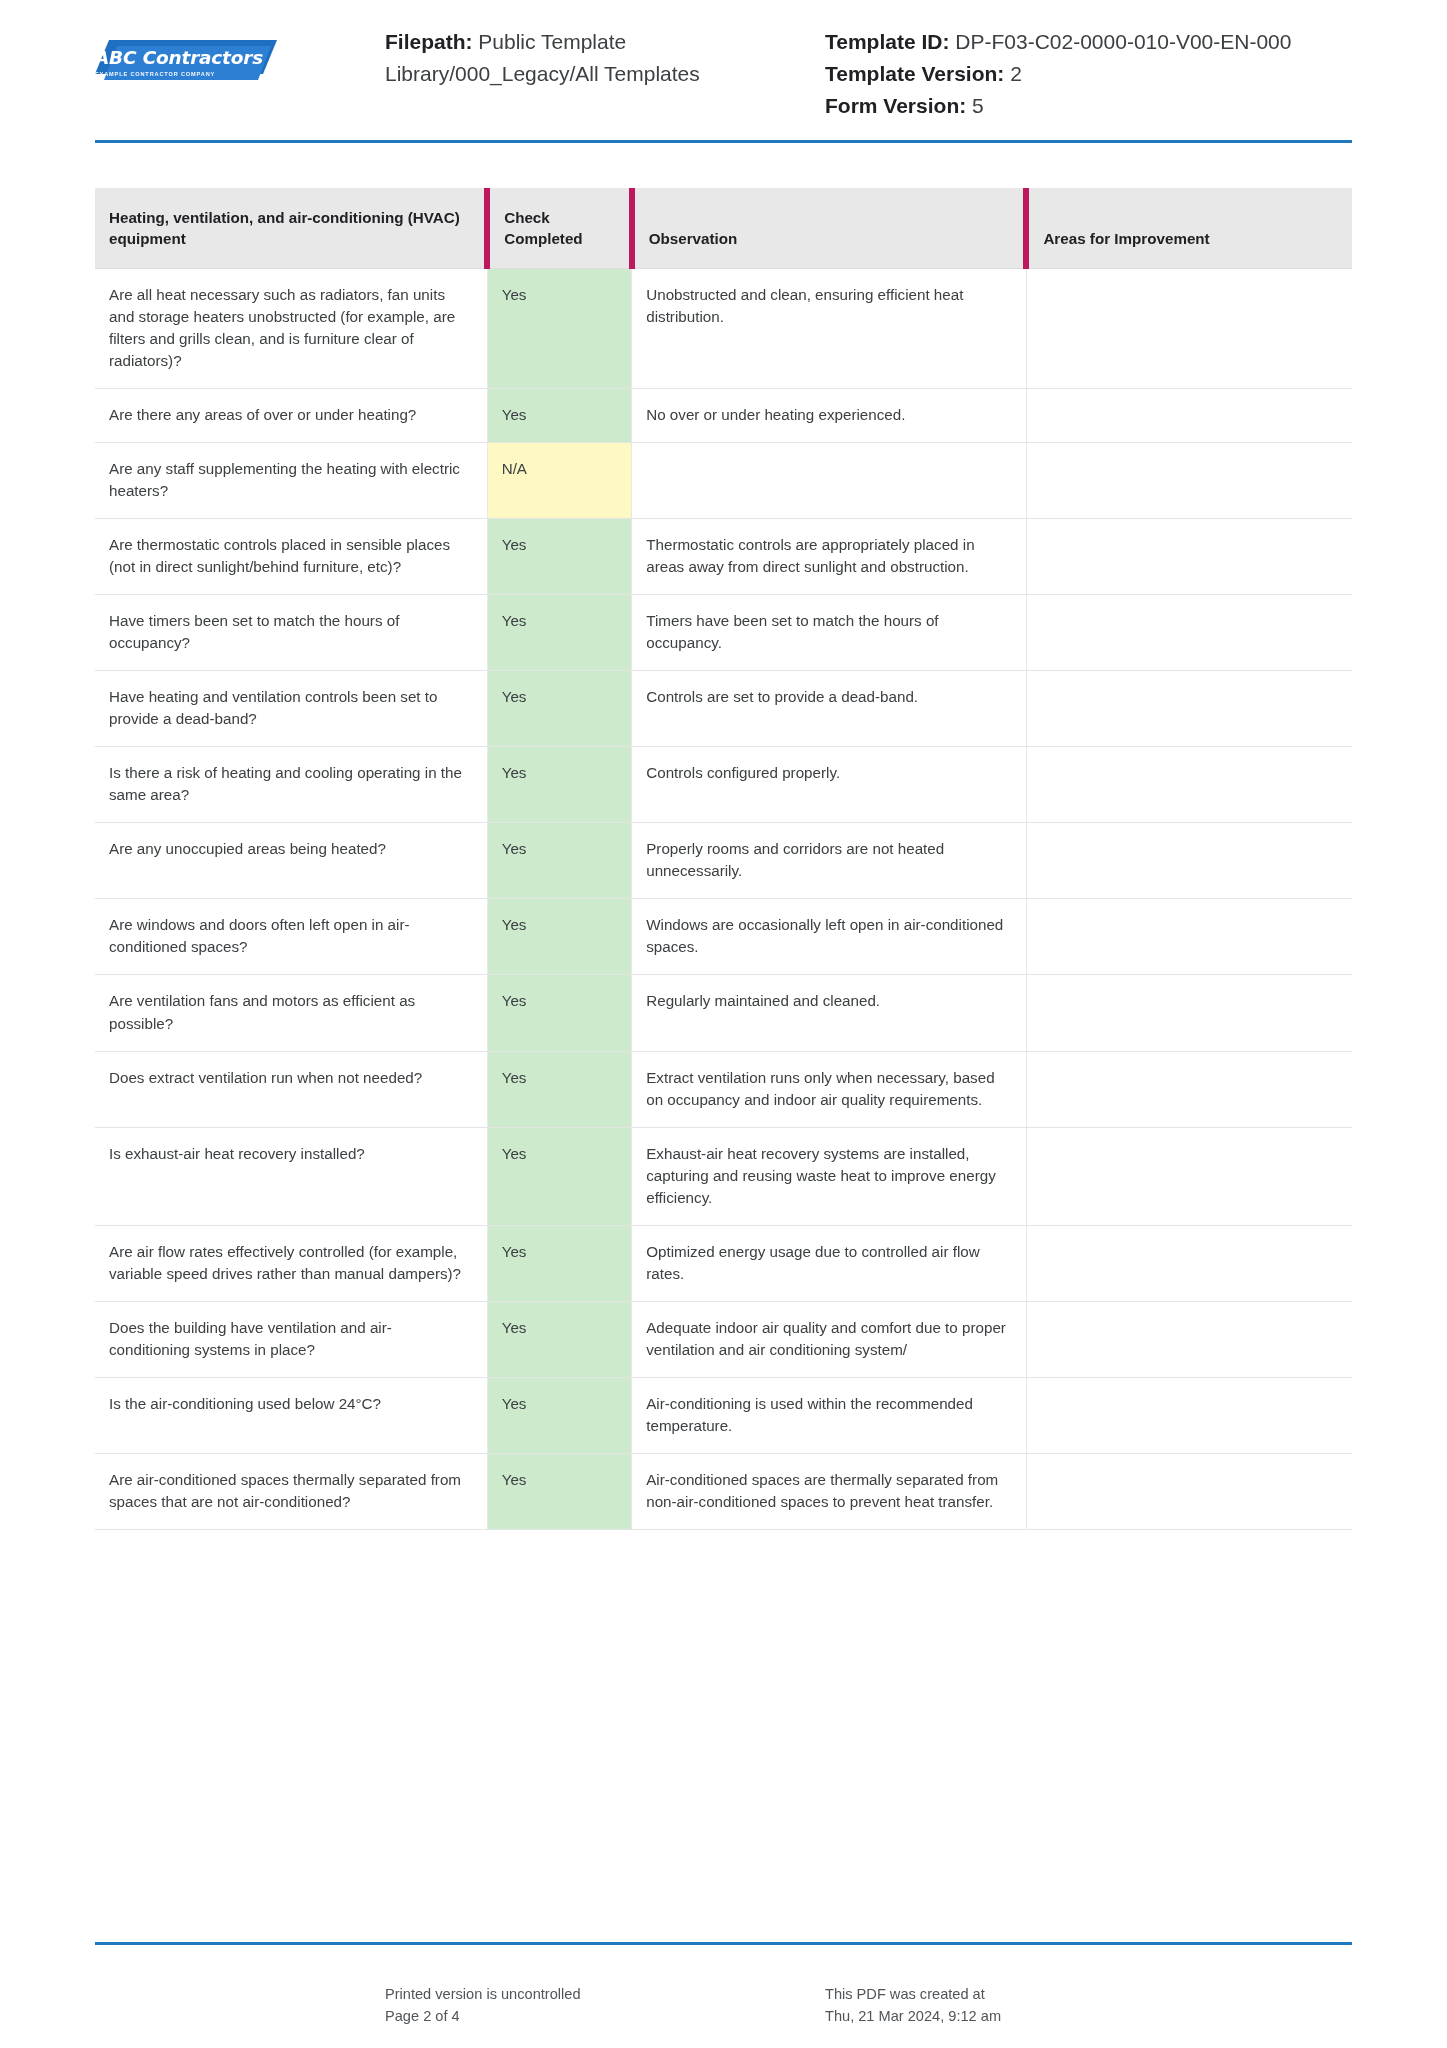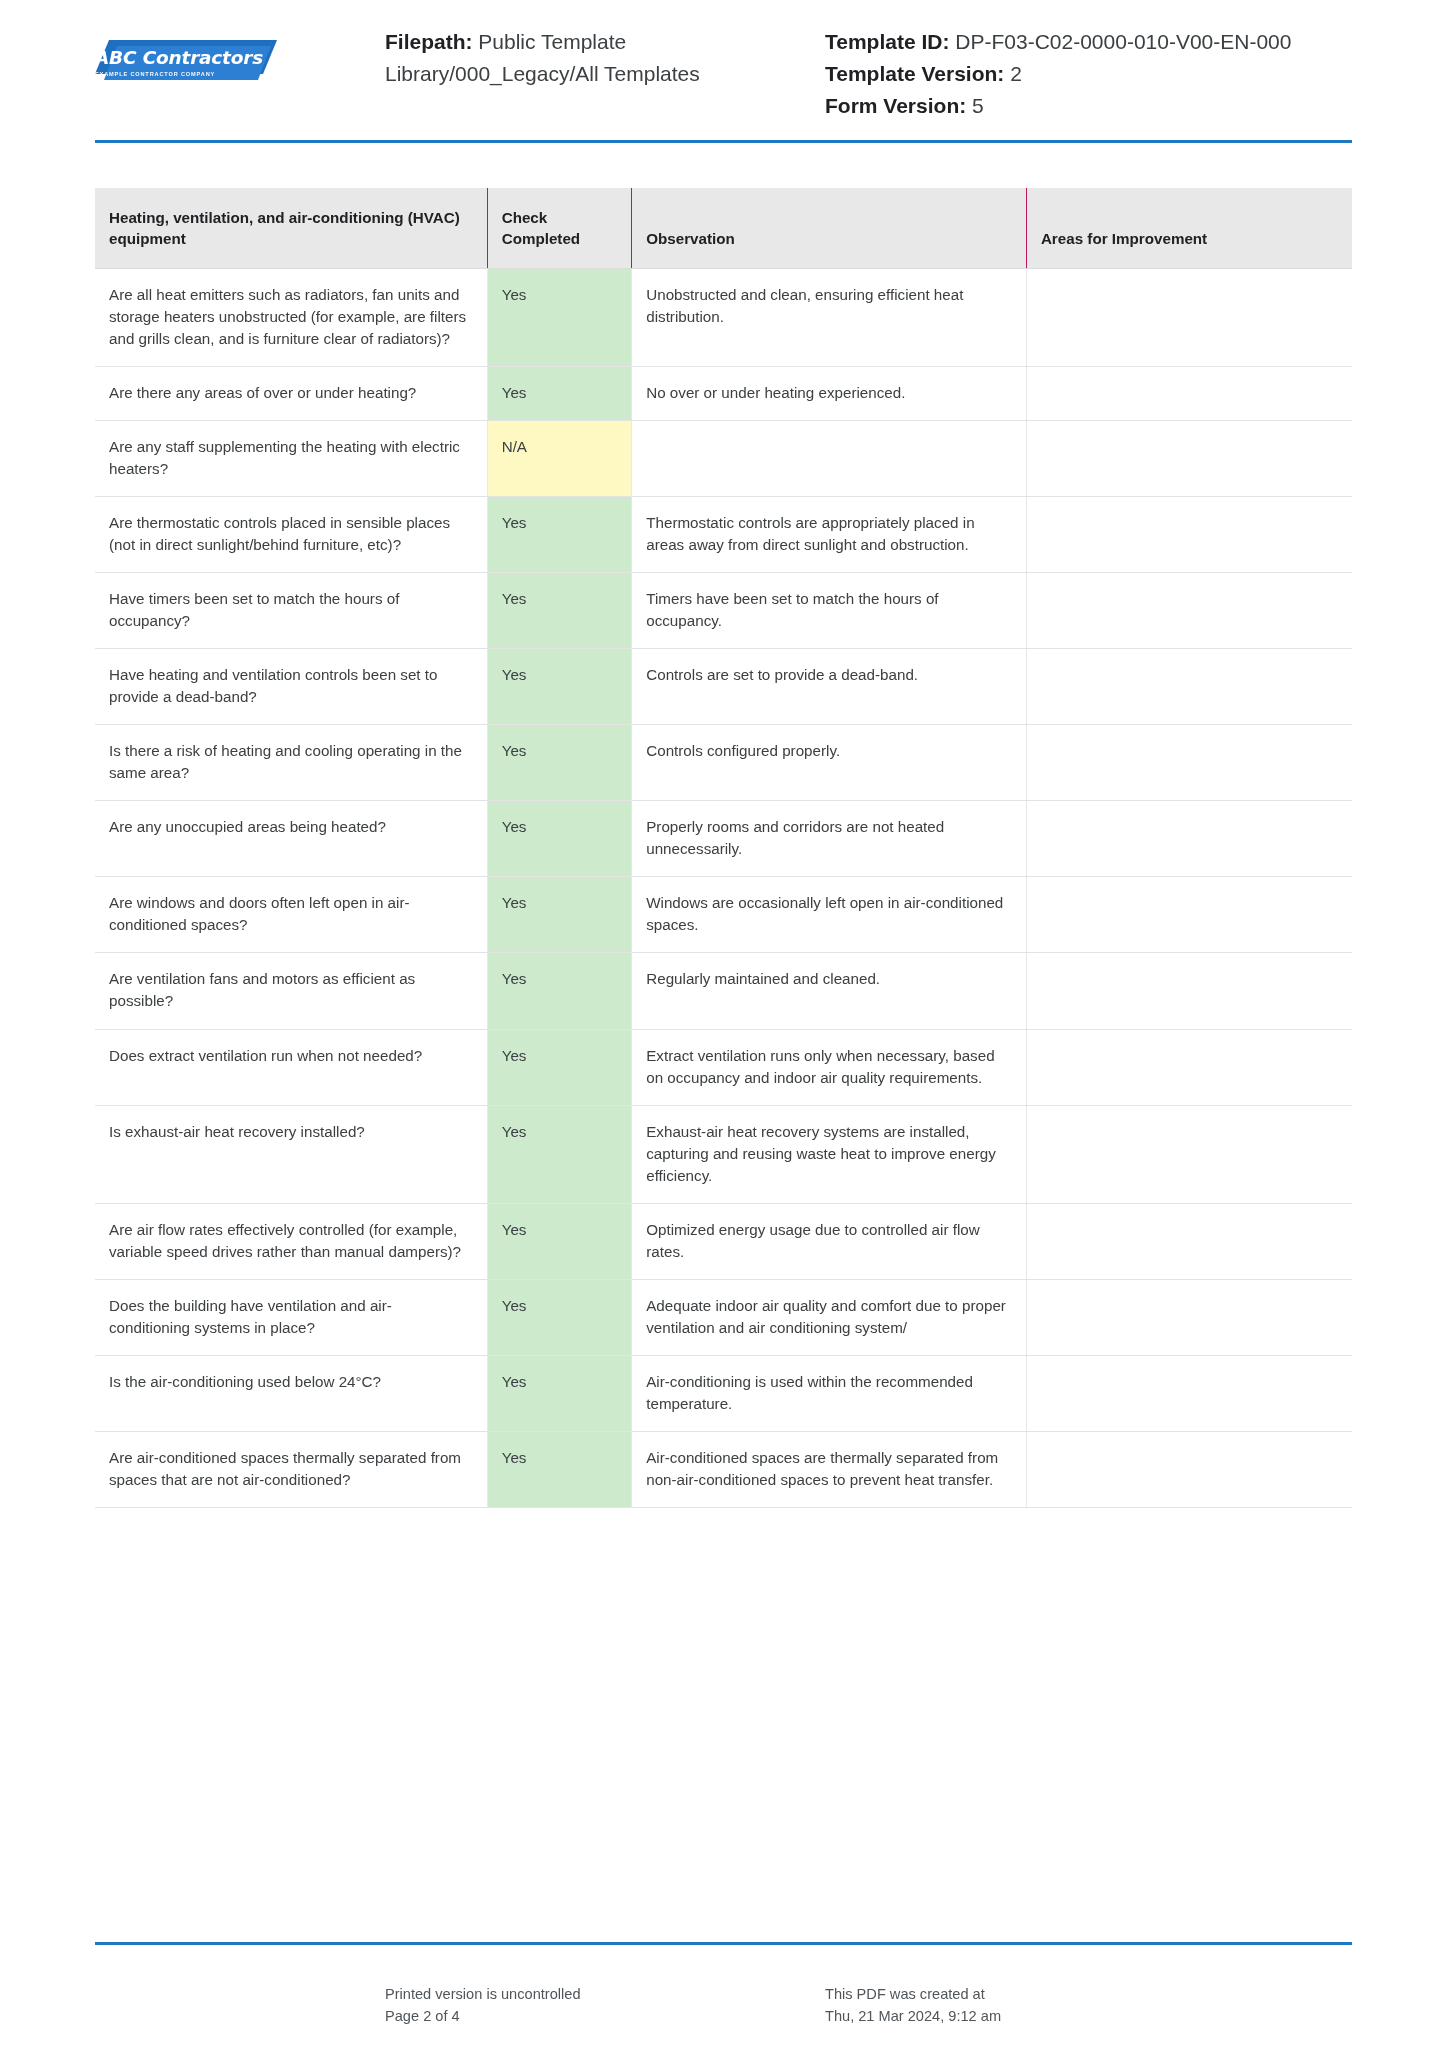--- a/index.html
+++ b/index.html
@@ -109,21 +109,21 @@
   table.checklist col.c-improve   { width: 25.9%; }
 
   table.checklist thead th {
     background: #e8e8e8;
     color: #202124;
     font-weight: bold;
     text-align: left;
     vertical-align: bottom;
     padding: 19px 14px 18px 14px;
     line-height: 1.42;
-    border-right: 1px solid #be185d;
+    border-right: 6px solid #be185d;
     border-bottom: 1px solid #dcdcdc;
   }
   table.checklist thead th:last-child { border-right: none; }
 
   table.checklist tbody td {
     vertical-align: top;
     padding: 15px 14px 16px 14px;
     line-height: 1.45;
     border-bottom: 1px solid #e4e4e4;
     border-right: 1px solid #e8e8e8;
@@ -220,21 +220,21 @@
       <thead>
         <tr>
           <th>Heating, ventilation, and air-conditioning (HVAC) equipment</th>
           <th>Check Completed</th>
           <th>Observation</th>
           <th>Areas for Improvement</th>
         </tr>
       </thead>
       <tbody id="checklist-body">
           <tr>
-            <td class="cell-question">Are all heat emitters such as radiators, fan units and storage heaters unobstructed (for example, are filters and grills clean, and is furniture clear of radiators)?</td>
+            <td class="cell-question">Are all heat necessary such as radiators, fan units and storage heaters unobstructed (for example, are filters and grills clean, and is furniture clear of radiators)?</td>
             <td class="cell-check is-yes">Yes</td>
             <td class="cell-observation">Unobstructed and clean, ensuring efficient heat distribution.</td>
             <td class="cell-improvement"></td>
           </tr>
           <tr>
             <td class="cell-question">Are there any areas of over or under heating?</td>
             <td class="cell-check is-yes">Yes</td>
             <td class="cell-observation">No over or under heating experienced.</td>
             <td class="cell-improvement"></td>
           </tr>

